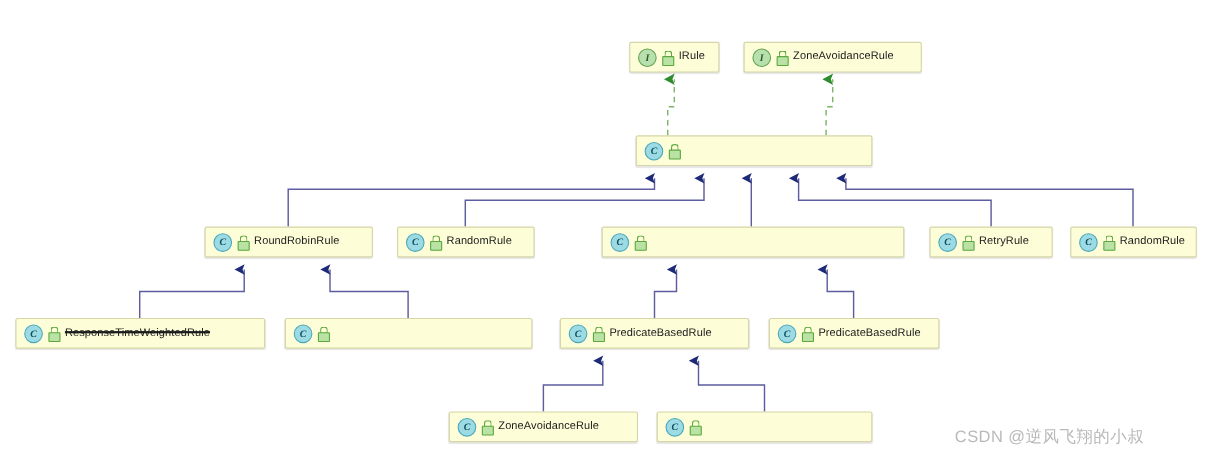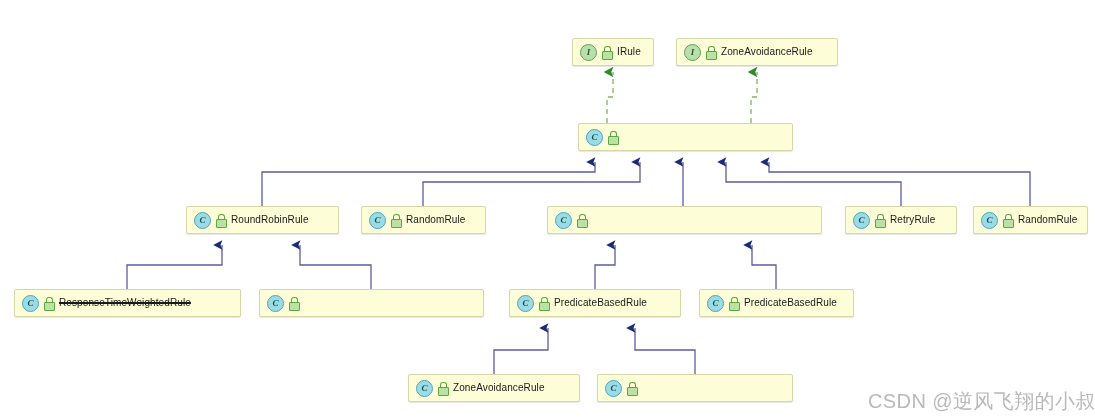--- a/index.html
+++ b/index.html
@@ -98,21 +98,21 @@
     top: 4.5px;
     width: 9px;
     height: 7px;
     background: #b9e2a4;
     border: 1px solid #5aa83e;
     border-radius: 1px;
   }
   
   .watermark {
     position: absolute;
-    font-size: 20px;
+    font-size: 15px;
     color: #b9b9b9;
     white-space: nowrap;
     letter-spacing: 0.4px;
   }
 </style>
 </head>
 <body>
 
 <div id="diagram">
 

